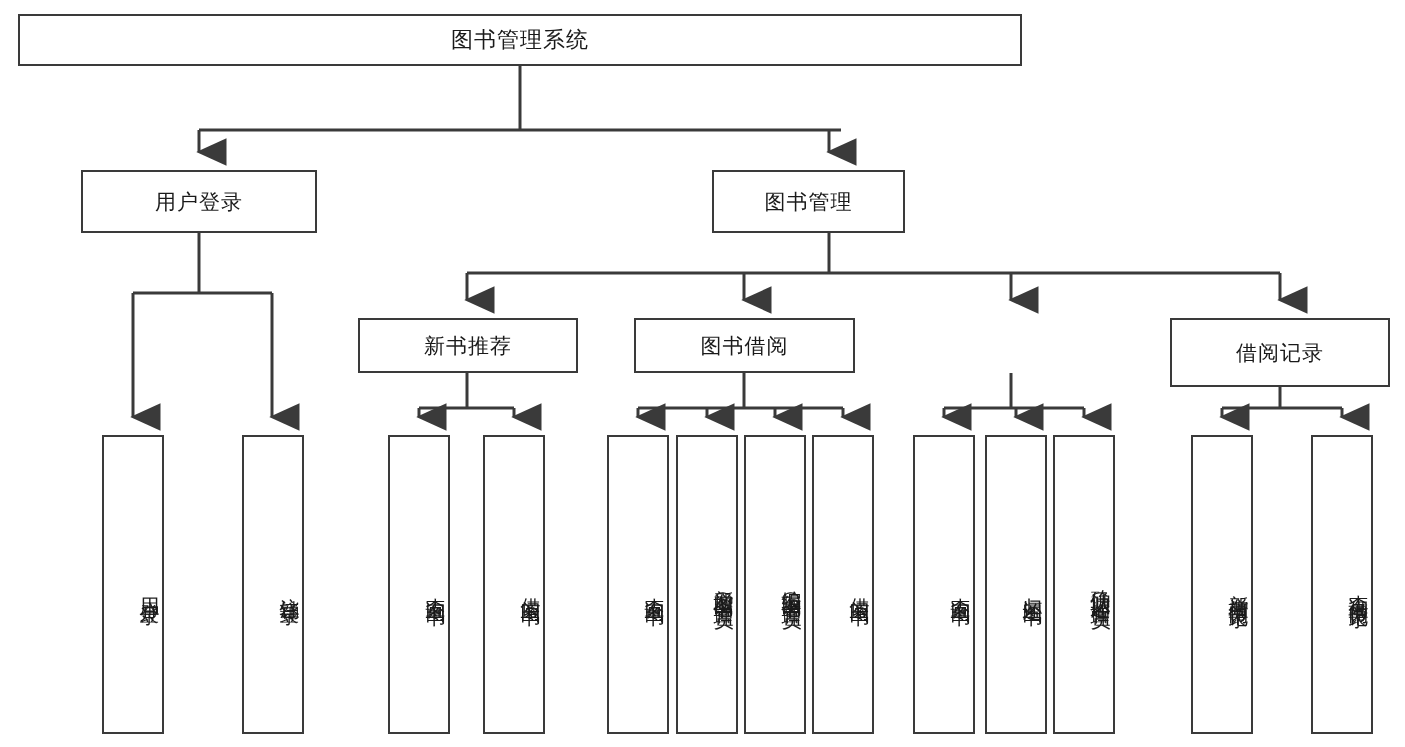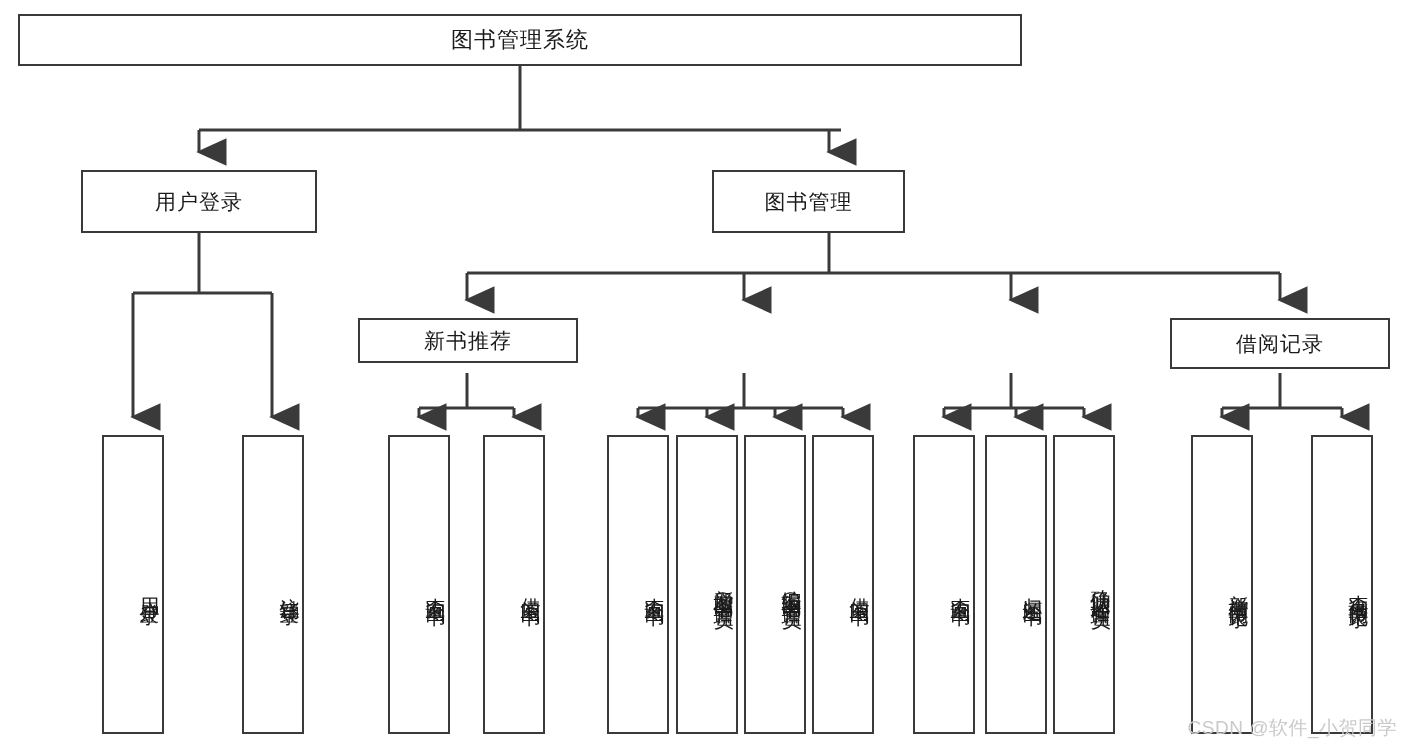--- a/index.html
+++ b/index.html
@@ -127,24 +127,27 @@
     <span>图书管理系统</span>
   </div>
 
   <div class="node h" style="left:81px; top:170px; width:236px; height:63px;">
     <span>用户登录</span>
   </div>
   <div class="node h" style="left:712px; top:170px; width:193px; height:63px;">
     <span>图书管理</span>
   </div>
 
-  <div class="node h" style="left:358px; top:318px; width:220px; height:45px;">
+  <div class="node h" style="left:358px; top:318px; width:220px; height:55px;">
     <span>新书推荐</span>
   </div>
-  <div class="node h" style="left:1170px; top:318px; width:220px; height:51px;">
+  <div class="node h" style="left:634px; top:318px; width:221px; height:55px;">
+    <span>图书借阅</span>
+  </div>
+  <div class="node h" style="left:1170px; top:318px; width:220px; height:69px;">
     <span>借阅记录</span>
   </div>
 
   <div class="node v" style="left:102px; top:435px; width:62px; height:299px;">
     <span class="vlabel">用户登录</span>
   </div>
   <div class="node v" style="left:242px; top:435px; width:62px; height:299px;">
     <span class="vlabel">注销登录</span>
   </div>
 
@@ -178,15 +181,14 @@
     <span class="vlabel">确认归还（管理员）</span>
   </div>
 
   <div class="node v" style="left:1191px; top:435px; width:62px; height:299px;">
     <span class="vlabel">新增借阅记录</span>
   </div>
   <div class="node v" style="left:1311px; top:435px; width:62px; height:299px;">
     <span class="vlabel">查询借阅记录</span>
   </div>
 
-  <div class="watermark">CSDN @软件_小贺同学</div>
 
 </div>
 
 </body></html>

